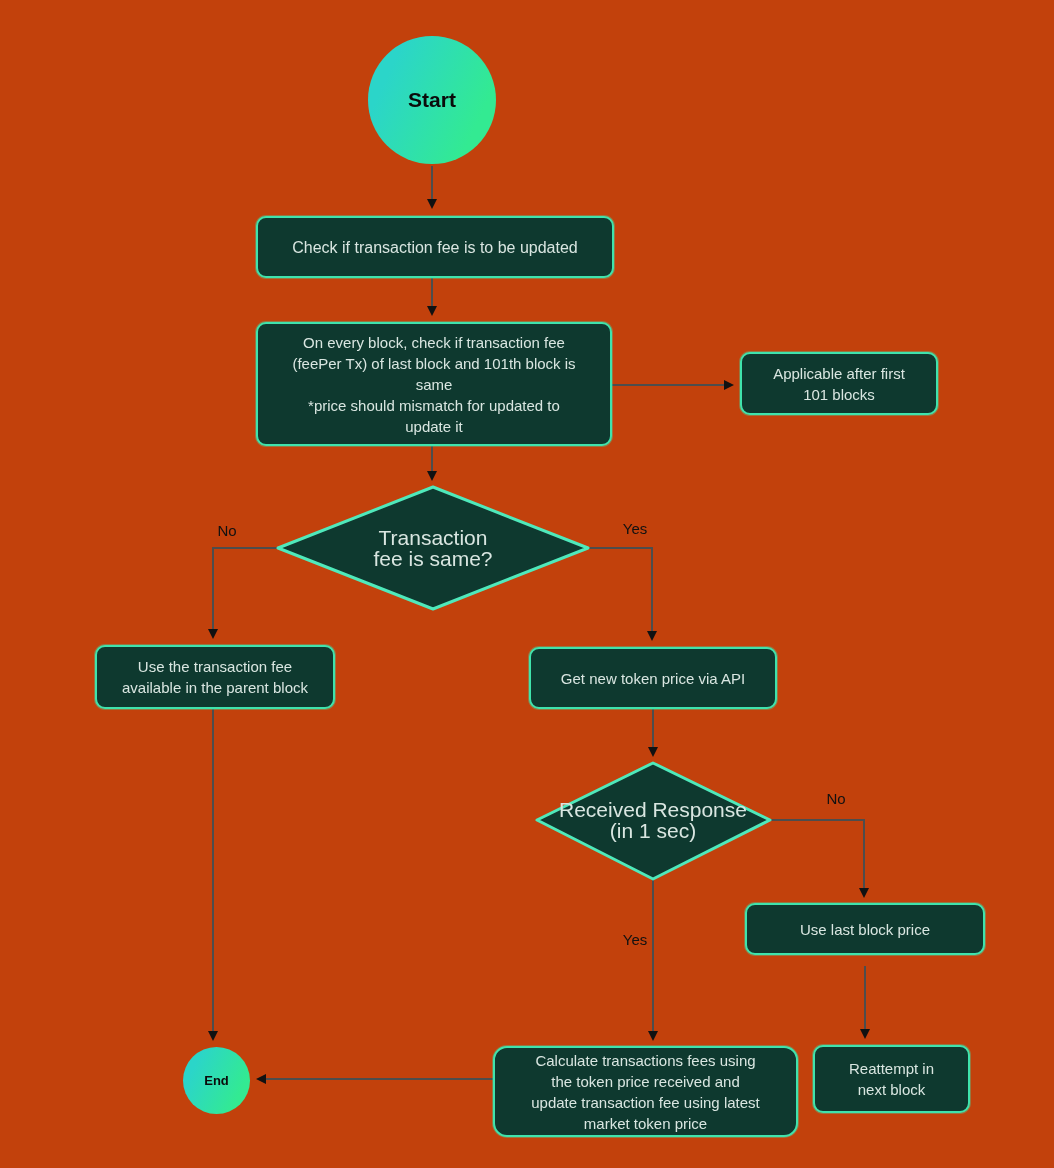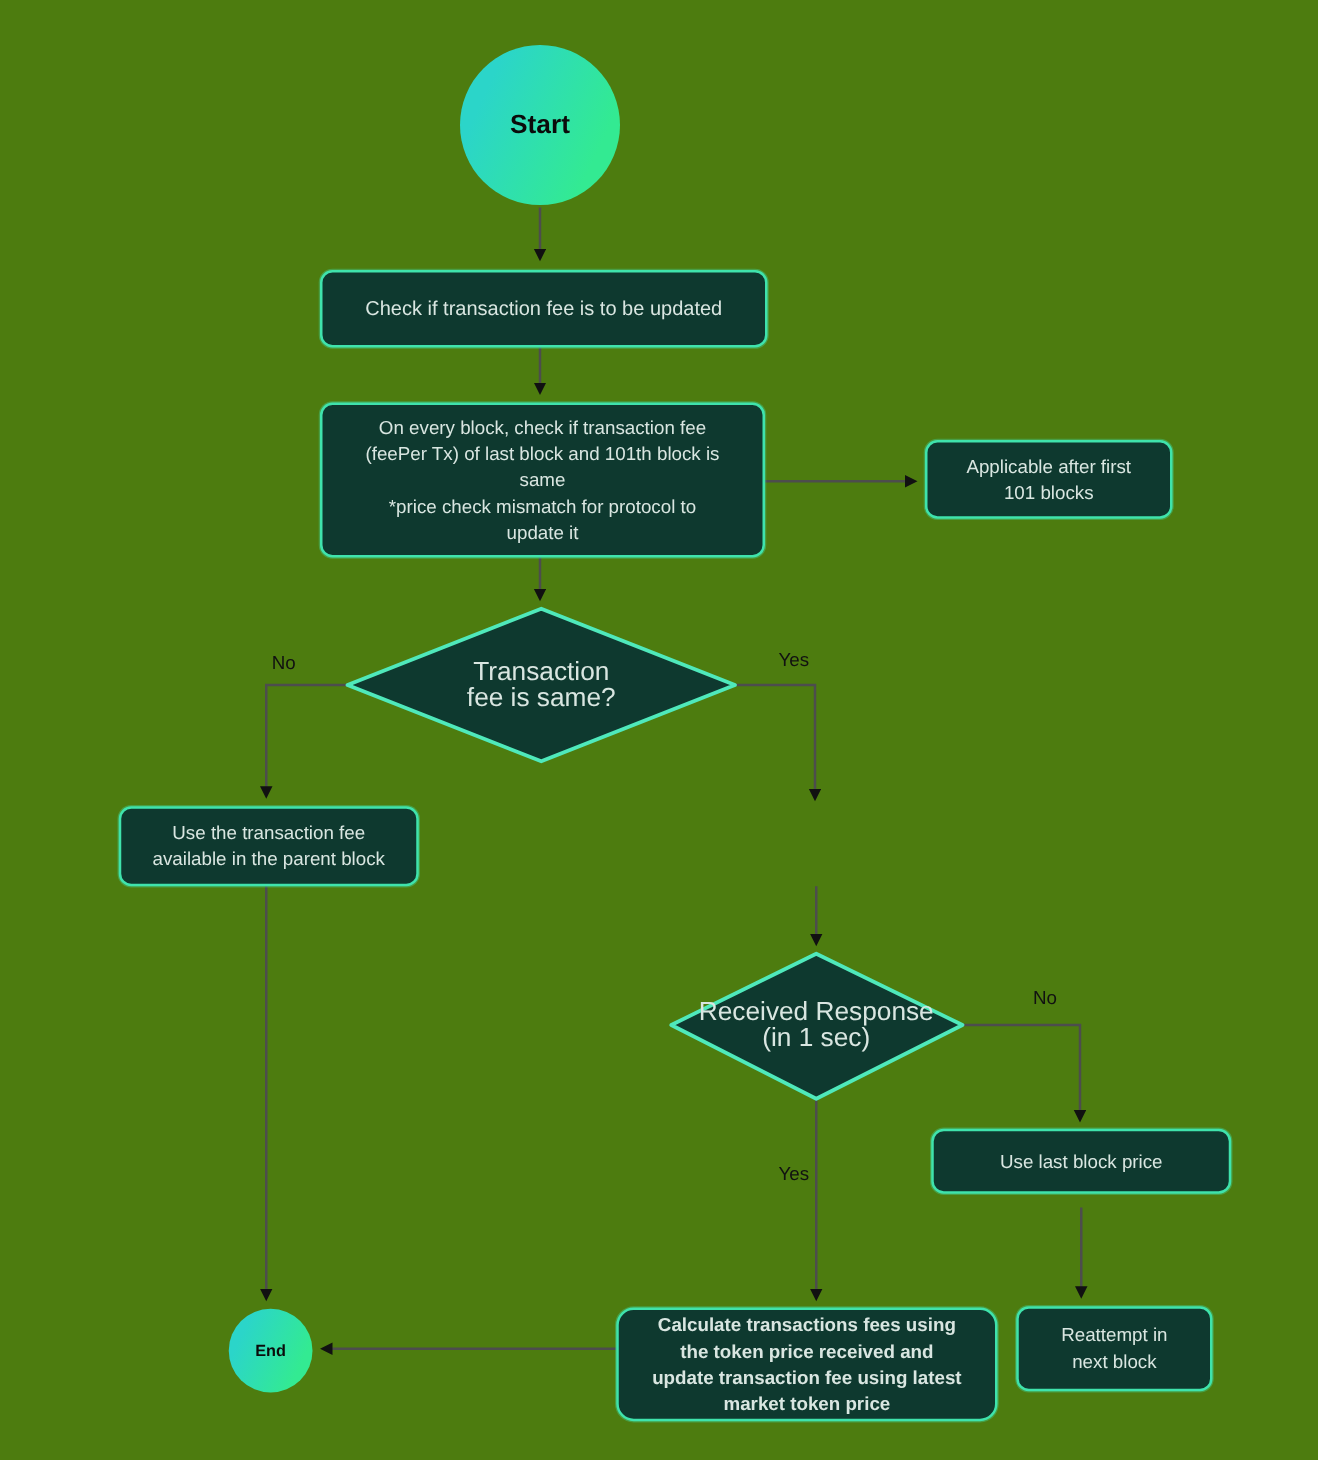--- a/index.html
+++ b/index.html
@@ -1,21 +1,21 @@
 <!DOCTYPE html>
 <html><head>
 <meta charset="utf-8">
 <style>
   html, body { margin: 0; padding: 0; background: #ffffff; }
   body { font-family: "Liberation Sans", sans-serif; }
   .canvas {
     position: relative;
     width: 1054px;
     height: 1168px;
-    background: #4d7c0f;
+    background: #c2410c;
     overflow: hidden;
   }
   svg.connectors {
     position: absolute;
     inset: 0;
     width: 1054px;
     height: 1168px;
     z-index: 1;
   }
   .node {
@@ -95,47 +95,48 @@
     <polygon points="653,763 770,820 653,879 537,820" fill="#0e392f" stroke="#4fe9bb" stroke-width="3" stroke-linejoin="round"></polygon>
   </svg>
 
   <div class="node terminal" style="left:368px; top:36px; width:128px; height:128px; font-size:21px;">Start</div>
 
   <div class="node process" style="left:256px; top:216px; width:358px; height:62px; font-size:16px;">Check if transaction fee is to be updated</div>
 
   <div class="node process" style="left:256px; top:322px; width:356px; height:124px;">On every block, check if transaction fee
 (feePer Tx) of last block and 101th block is
 same
-*price check mismatch for protocol to
+*price should mismatch for updated to
 update it</div>
 
   <div class="node process" style="left:740px; top:352px; width:198px; height:63px;">Applicable after first
 101 blocks</div>
 
   <div class="diamond-label" style="left:333px; top:518px; width:200px; height:60px;">Transaction
 fee is same?</div>
 
   <div class="edge-label" style="left:203px; top:522px;">No</div>
 
   <div class="edge-label" style="left:611px; top:520px;">Yes</div>
 
   <div class="node process" style="left:95px; top:645px; width:240px; height:64px;">Use the transaction fee
 available in the parent block</div>
 
+  <div class="node process" style="left:529px; top:647px; width:248px; height:62px;">Get new token price via API</div>
 
   <div class="diamond-label" style="left:553px; top:792px; width:200px; height:56px;">Received Response
 (in 1 sec)</div>
 
   <div class="edge-label" style="left:812px; top:790px;">No</div>
 
   <div class="edge-label" style="left:611px; top:931px;">Yes</div>
 
   <div class="node process" style="left:745px; top:903px; width:240px; height:52px;">Use last block price</div>
 
-  <div class="node process" style="left:493px; top:1046px; width:305px; height:91px; border-radius:14px;font-weight:bold;">Calculate transactions fees using
+  <div class="node process" style="left:493px; top:1046px; width:305px; height:91px; border-radius:14px;">Calculate transactions fees using
 the token price received and
 update transaction fee using latest
 market token price</div>
 
   <div class="node process" style="left:813px; top:1045px; width:157px; height:68px;">Reattempt in
 next block</div>
 
   <div class="node terminal" style="left:183px; top:1047px; width:67px; height:67px; font-size:13px;">End</div>
 
 </div>

